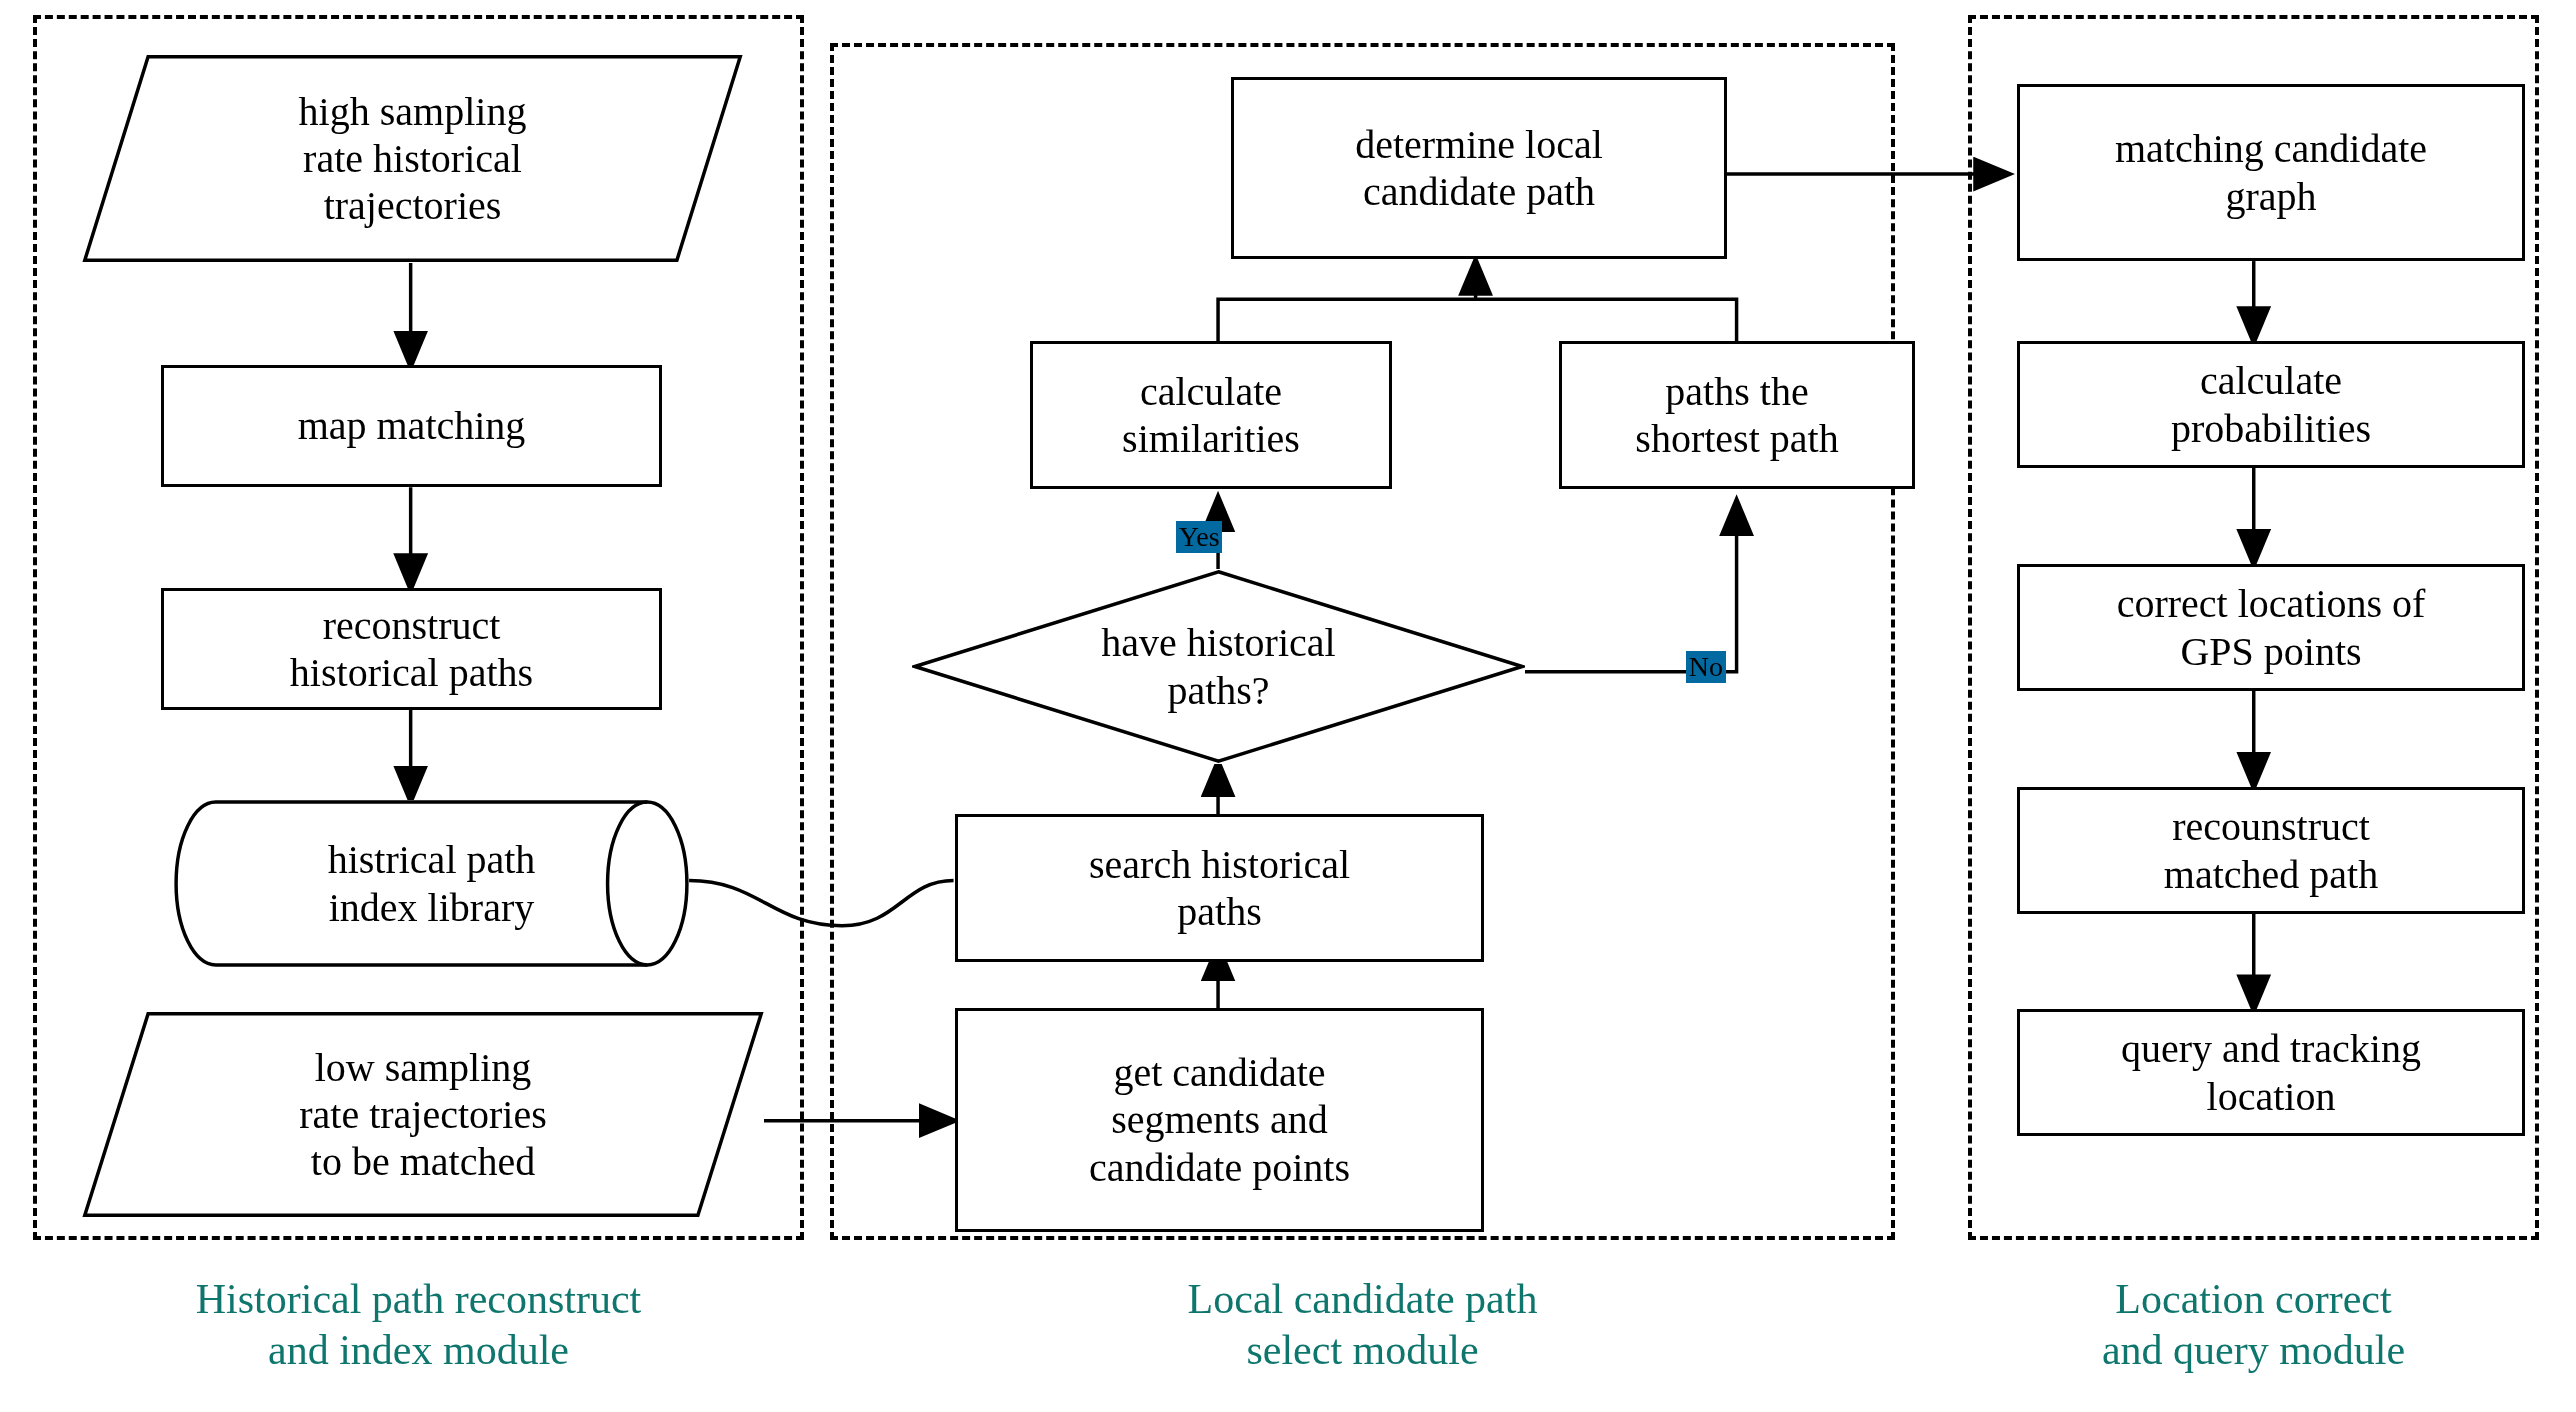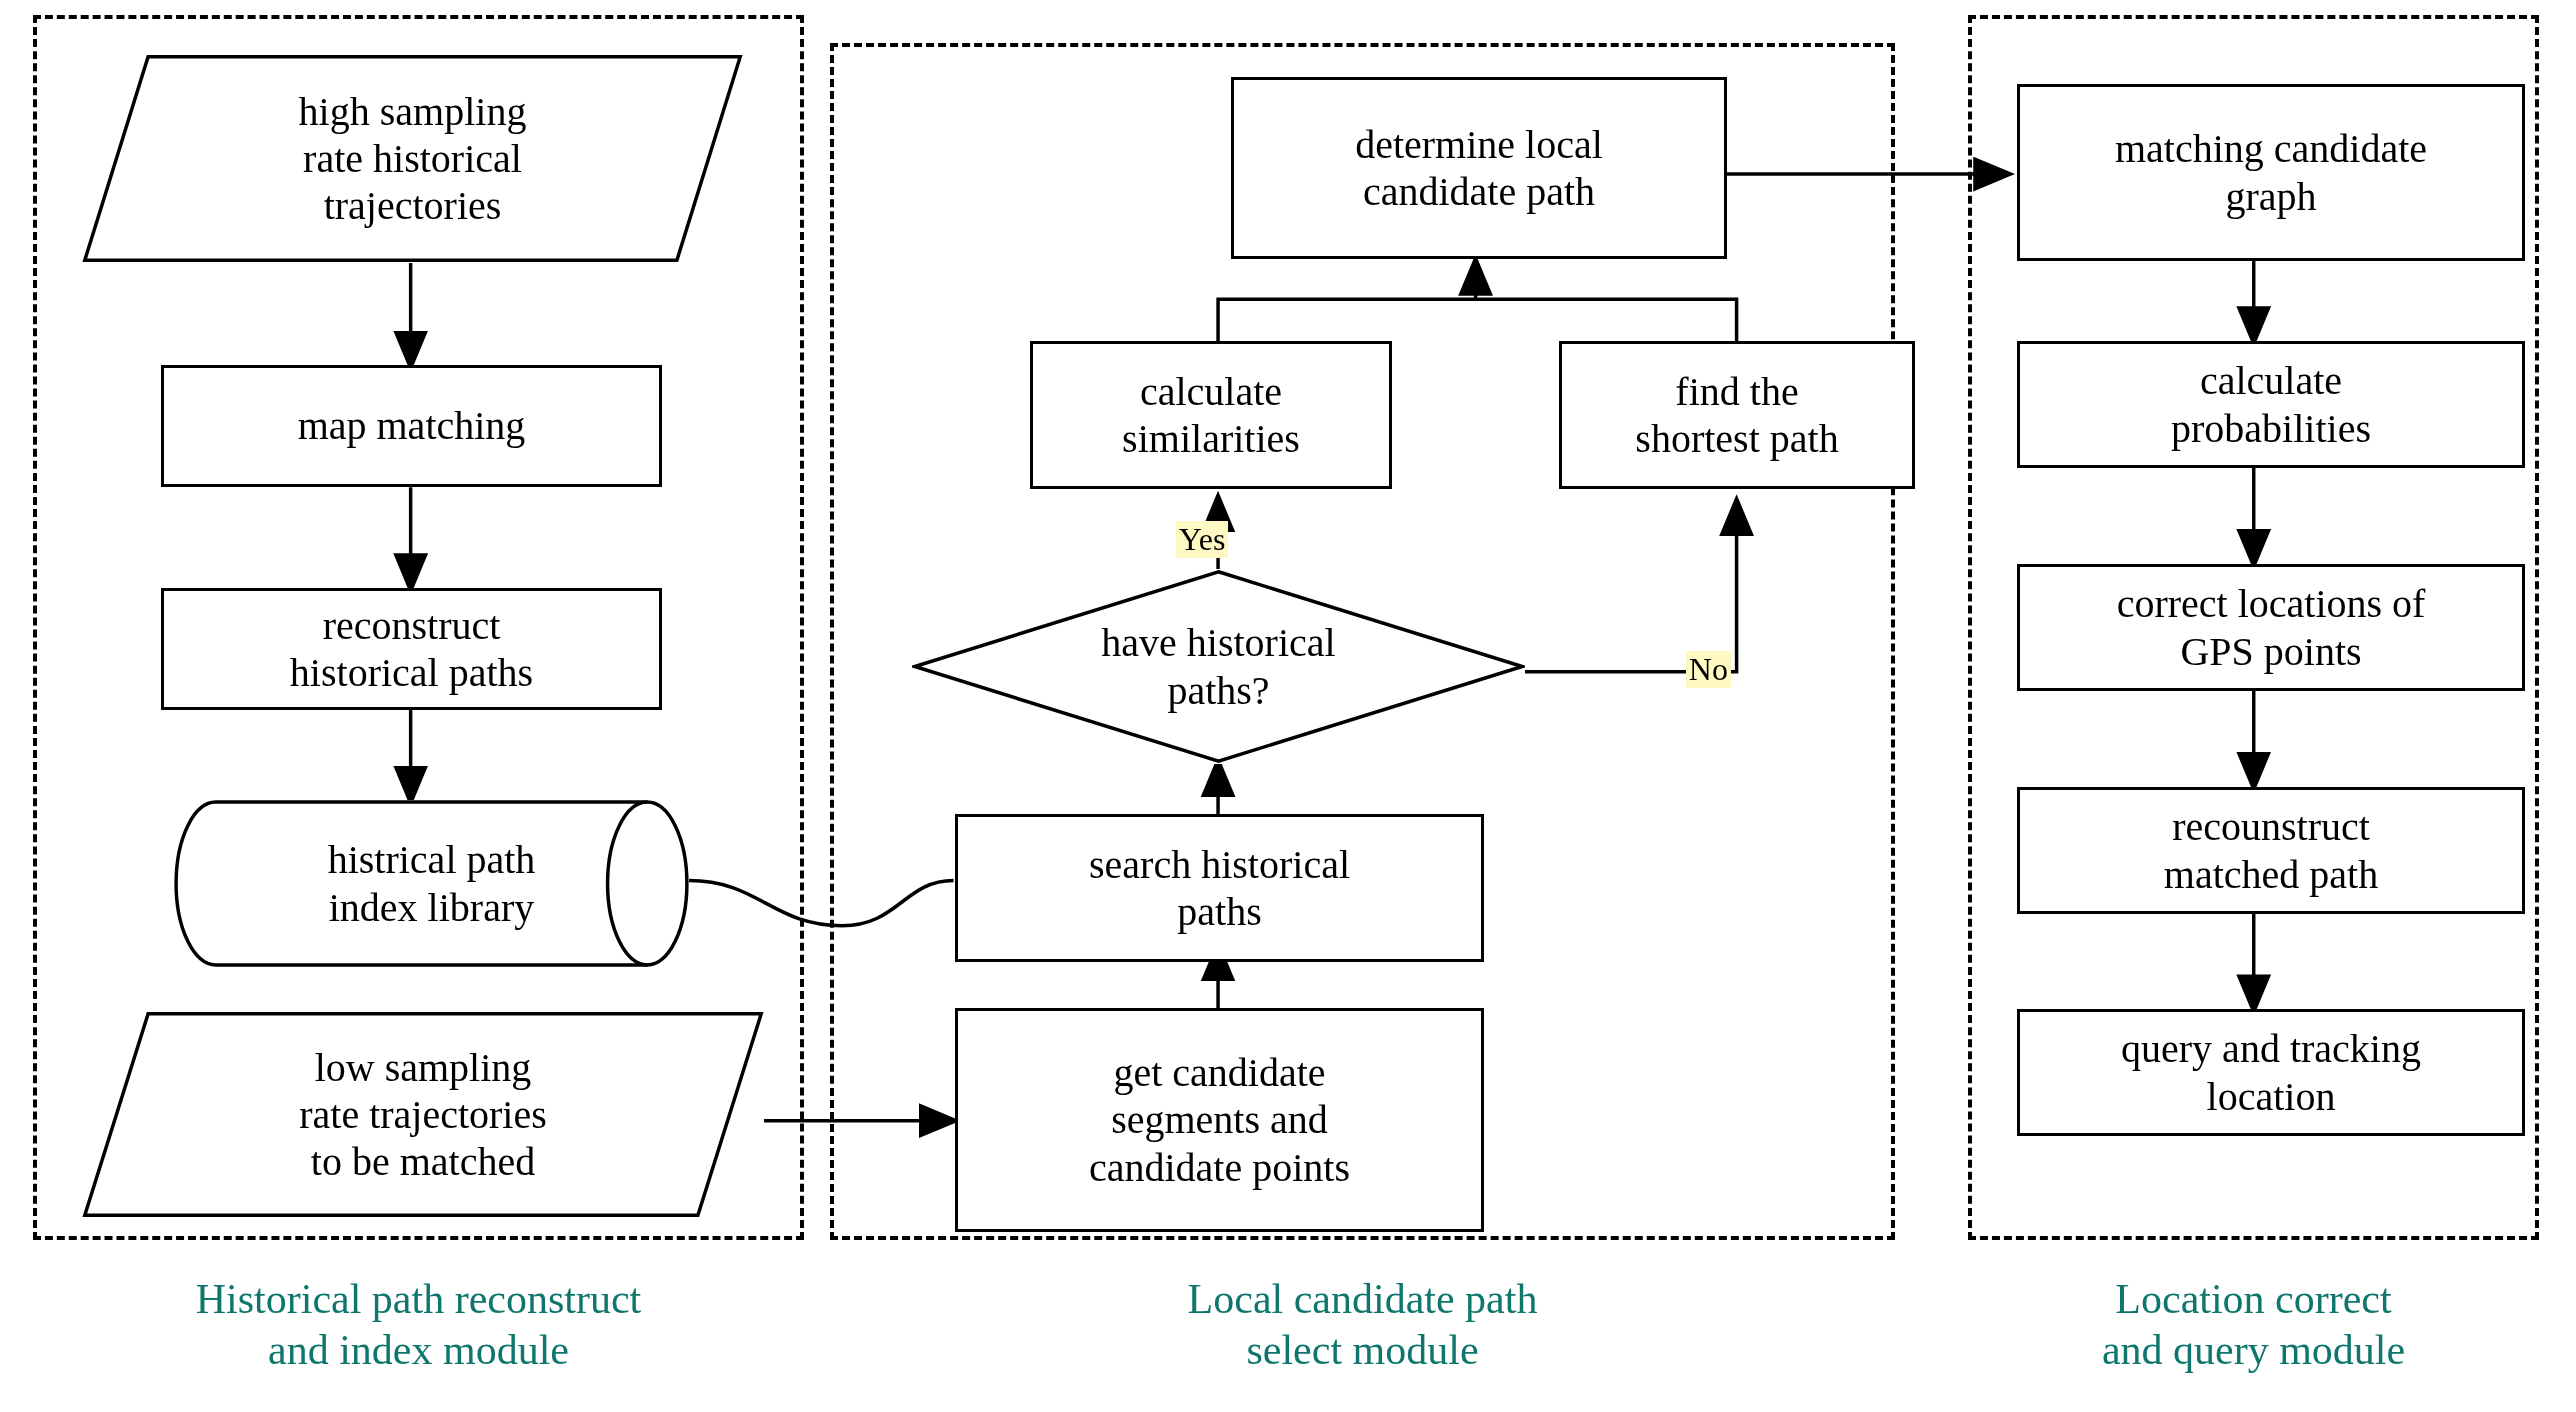--- a/index.html
+++ b/index.html
@@ -65,23 +65,23 @@
   .cyl .shape-svg, .dia .shape-svg {
     position: absolute;
     left: 0; top: 0; width: 100%; height: 100%;
   }
   .cyl .node-label, .dia .node-label {
     position: relative;
     z-index: 2;
   }
   .edge-label {
     position: absolute;
-    font-size: 32px;
+    font-size: 28px;
     color: #000000;
-    background: #fef9c3;
+    background: #0369a1;
     padding: 0 2.8px;
   }
   svg.edges {
     position: absolute;
     left: 0;
     top: 0;
     width: 2576px;
     height: 1413px;
     pointer-events: none;
   }
@@ -181,21 +181,21 @@
     <span>determine local
 candidate path</span>
   </div>
 
   <div class="node rect" style="left:1030px; top:341px; width:362px; height:148px;">
     <span>calculate
 similarities</span>
   </div>
 
   <div class="node rect" style="left:1559px; top:341px; width:356px; height:148px;">
-    <span>find the
+    <span>paths the
 shortest path</span>
   </div>
 
   <div class="node dia" style="left:912px; top:569px; width:613px; height:195px;">
     <svg class="shape-svg" viewBox="0 0 880 280" preserveAspectRatio="none">
       <polygon points="440,4 876,140 440,276 4,140" fill="#ffffff" stroke="#000000" stroke-width="5"></polygon>
     </svg>
     <span class="node-label">have historical
 paths?</span>
   </div>

